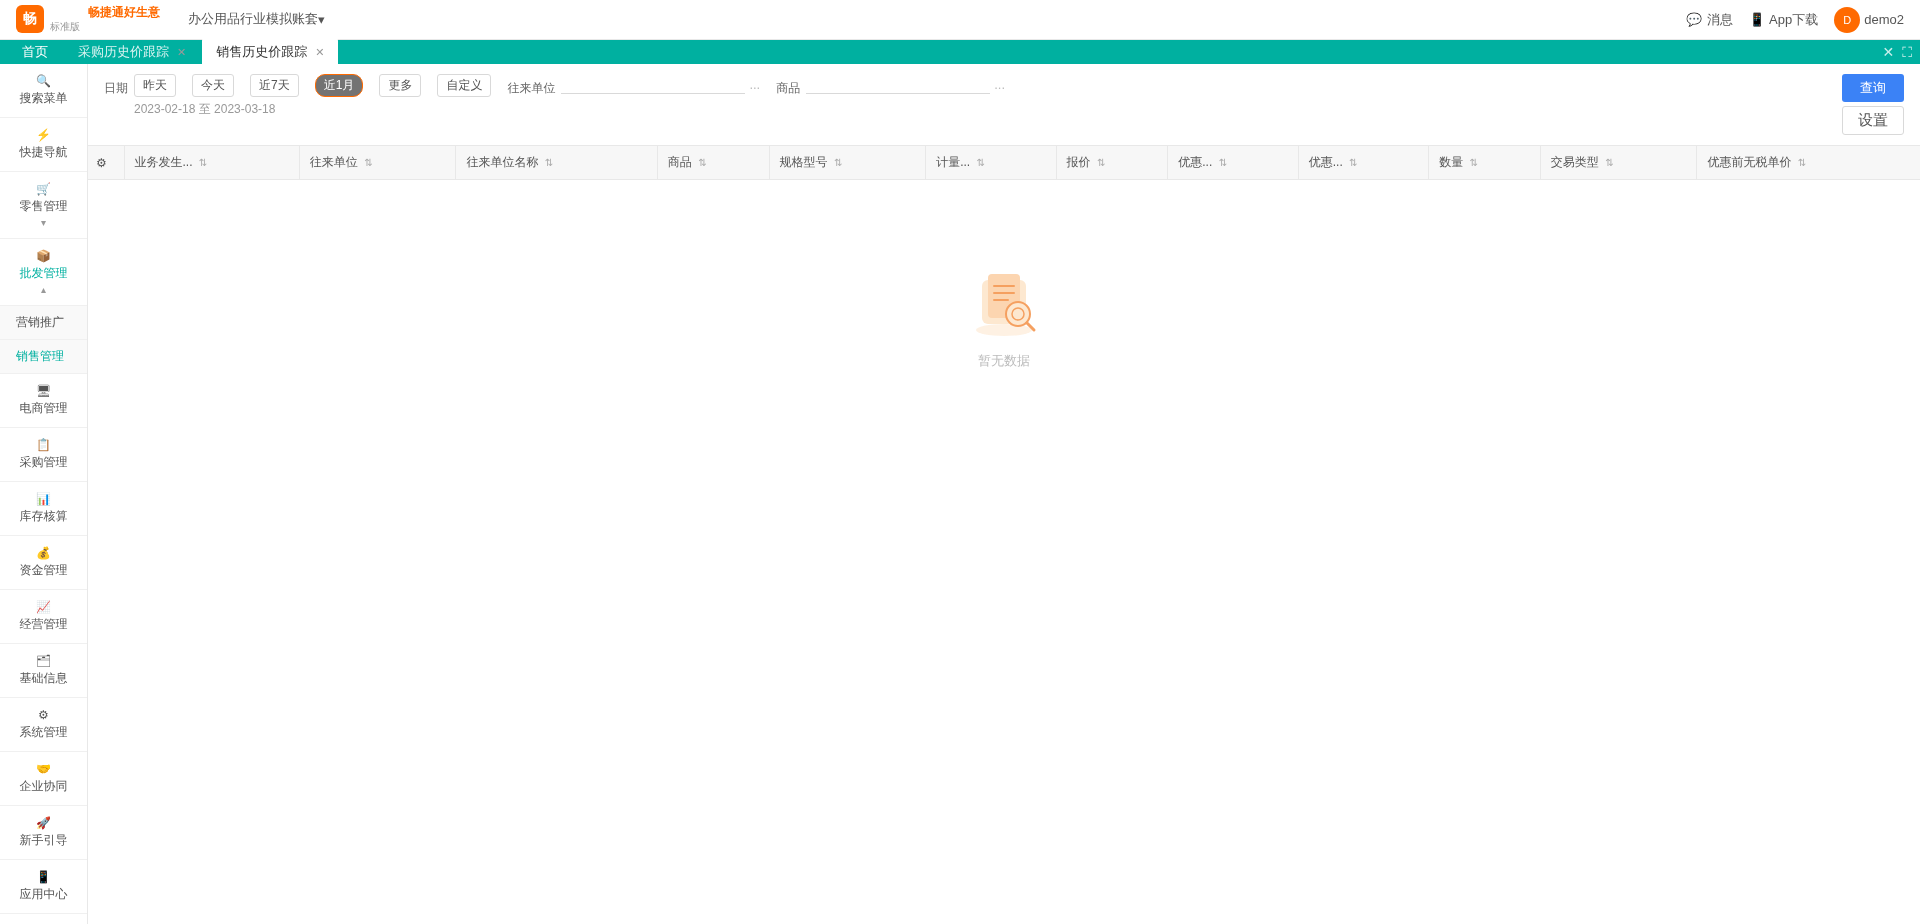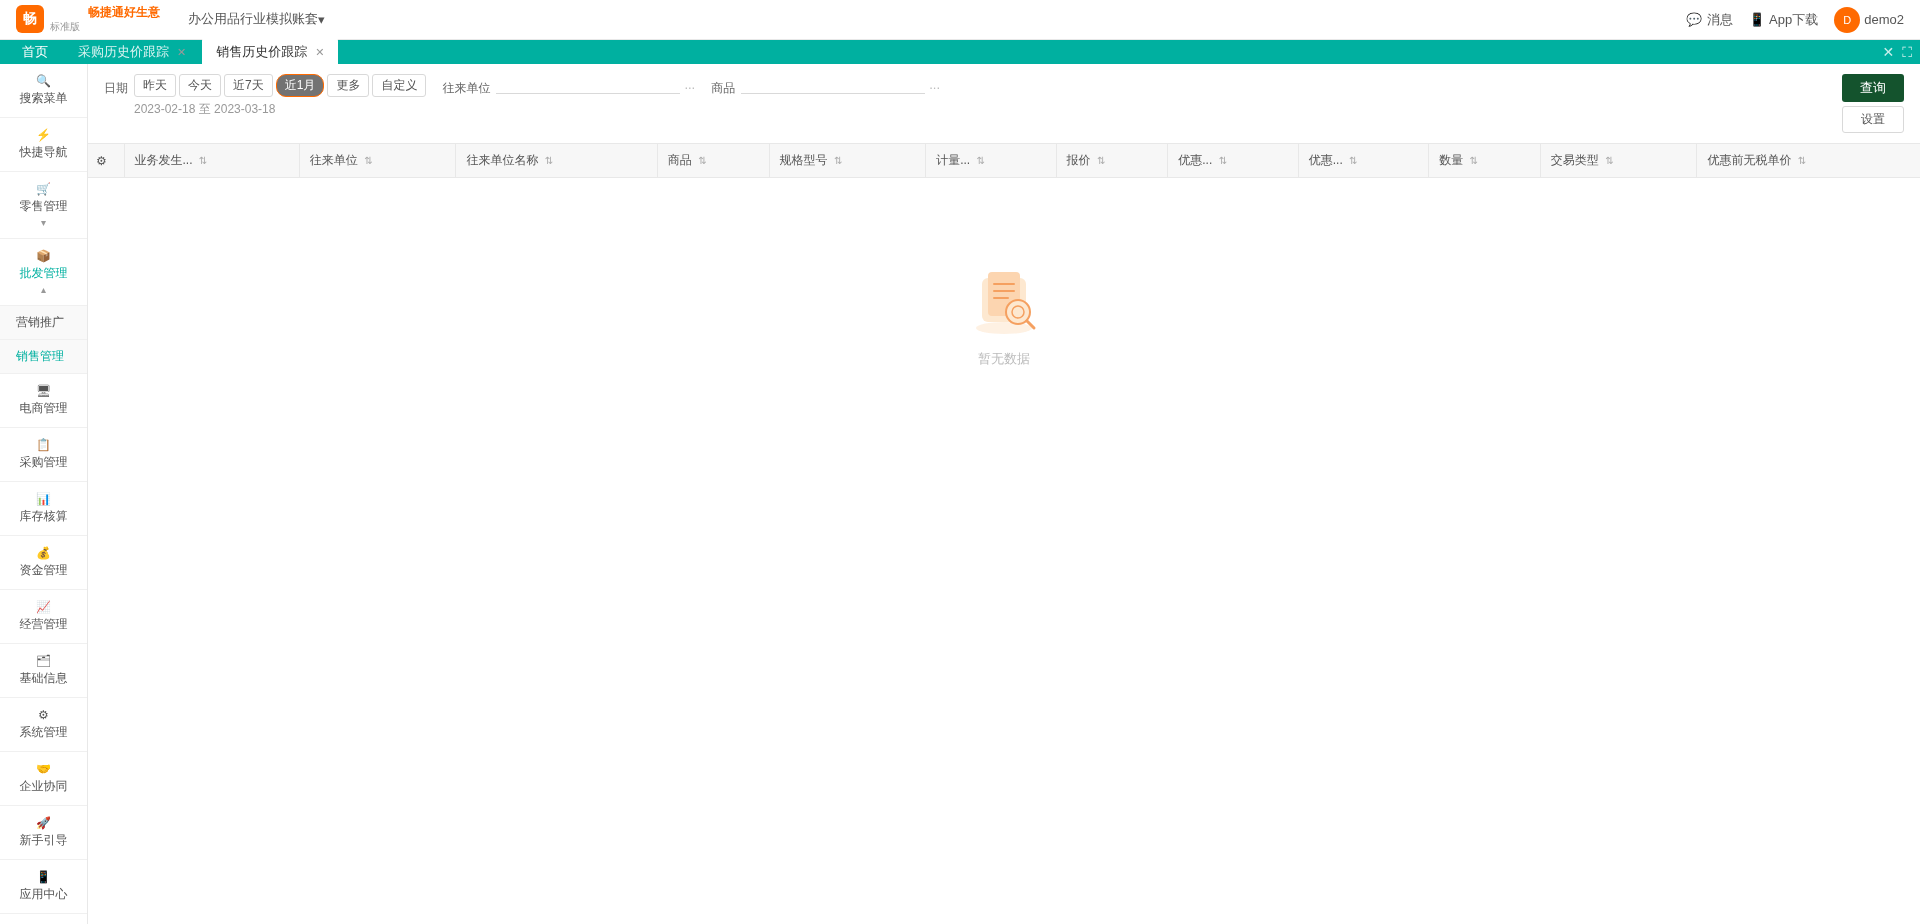--- a/index.html
+++ b/index.html
@@ -97,41 +97,41 @@
 
     
     .filter-bar {
       background: #fff; padding: 10px 16px;
       display: flex; align-items: flex-start; gap: 16px; flex-wrap: wrap;
       border-bottom: 1px solid #e8e8e8; flex-shrink: 0;
     }
     .filter-group { display: flex; align-items: flex-start; gap: 6px; }
     .filter-label { font-size: 12px; color: #666; line-height: 28px; white-space: nowrap; text-align: right; }
     .filter-date-btns { display: flex; flex-direction: column; gap: 4px; }
-    .date-btns-row { display: flex; align-items: center; gap: 3px; }
+    .date-btns-row { display: flex; align-items: center; gap: 16px; }
     .date-btn {
       padding: 2px 8px; border: 1px solid #d9d9d9; border-radius: 3px;
       background: #fff; font-size: 12px; color: #555; cursor: pointer;
     }
     .date-btn.active { background: #737373; border-color: #ff6a00; color: #fff; border-radius: 10px; }
     .date-range { font-size: 12px; color: #999; }
     .filter-input-wrap { display: flex; align-items: center; gap: 4px; }
     .filter-input {
       border: none; border-bottom: 1px solid #d9d9d9; outline: none;
       font-size: 13px; color: #333; padding: 2px 4px; min-width: 180px; background: transparent;
     }
     .filter-dots { color: #bbb; font-size: 13px; cursor: pointer; }
     .filter-actions { display: flex; flex-direction: column; gap: 4px; margin-left: auto; }
     .btn-query {
-      background: #14532d; color: #fff; border: none; border-radius: 3px;
+      background: #3b82f6; color: #fff; border: none; border-radius: 3px;
       padding: 5px 18px; font-size: 13px; cursor: pointer;
     }
     .btn-settings {
       background: #fff; color: #555; border: 1px solid #d9d9d9; border-radius: 3px;
-      padding: 4px 14px; font-size: 12px; cursor: pointer; text-align: center;
+      padding: 4px 14px; font-size: 15px; cursor: pointer; text-align: center;
     }
 
     
     .table-container { flex: 1; background: #fff; overflow: auto; margin: 0; }
     table { width: 100%; border-collapse: collapse; font-size: 12px; }
     thead tr { background: #f7f7f7; }
     th {
       padding: 8px 10px; text-align: left; font-weight: normal; color: #555;
       border-bottom: 1px solid #e8e8e8; border-right: 1px solid #e8e8e8;
       white-space: nowrap; cursor: pointer; user-select: none;

